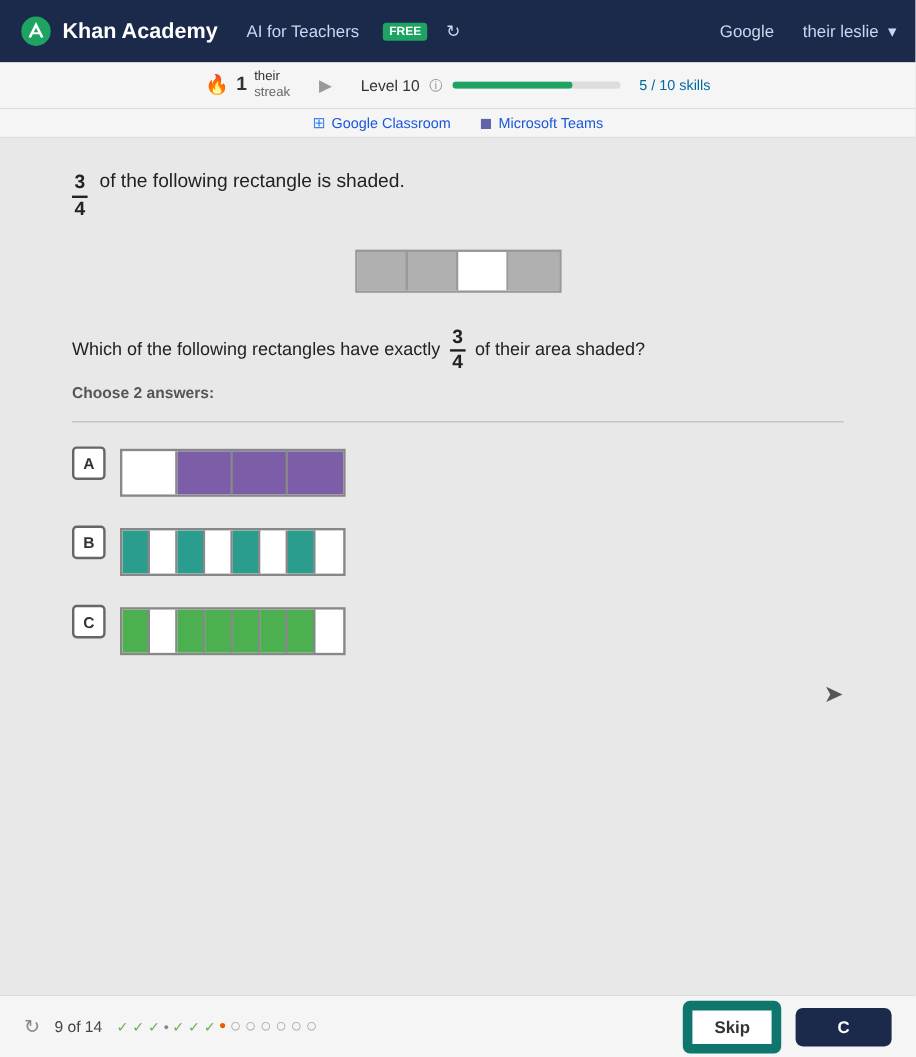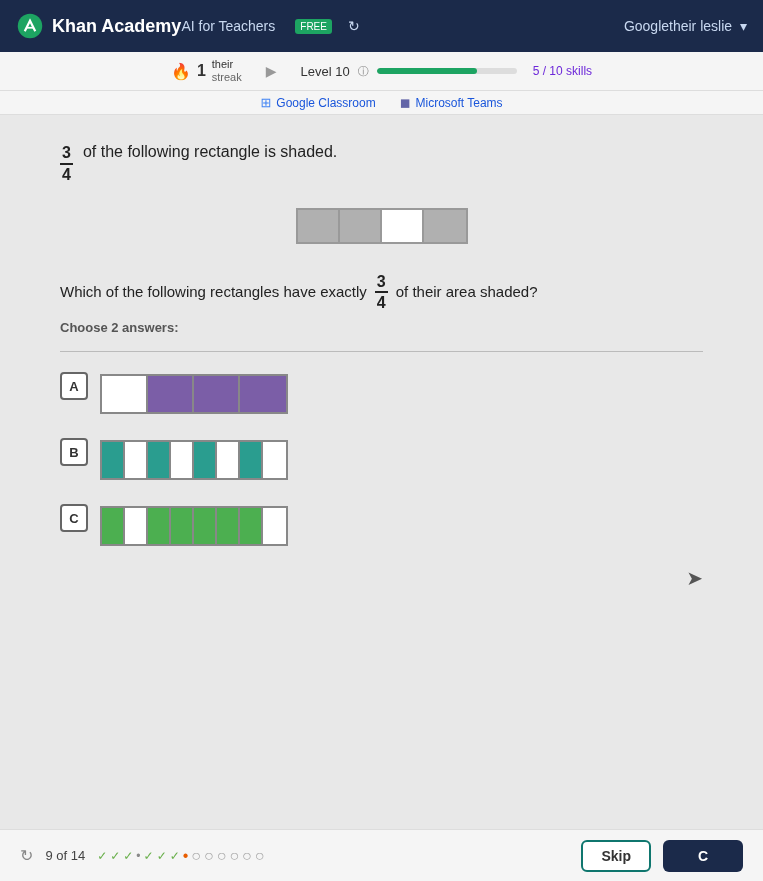--- a/index.html
+++ b/index.html
@@ -11,20 +11,21 @@
       overflow-x: hidden;
     }
 
     
     .navbar {
       background: #1b2a4a;
       height: 52px;
       display: flex;
       align-items: center;
       padding: 0 16px;
+      gap: 24px;
     }
     .navbar-brand {
       display: flex;
       align-items: center;
       gap: 8px;
       color: white;
       font-size: 18px;
       font-weight: 700;
     }
     .brand-icon {
@@ -34,21 +35,21 @@
     .nav-links {
       display: flex;
       align-items: center;
       gap: 16px;
       flex: 1;
     }
     .free-badge {
       background: #1da462;
       color: white;
       font-size: 10px;
-      font-weight: 400;
+      font-weight: 700;
       padding: 2px 5px;
       border-radius: 3px;
       margin-left: 4px;
     }
     .nav-donate {
       color: #c8d8f0;
       font-size: 14px;
       font-weight: 500;
     }
     .nav-user {
@@ -97,21 +98,21 @@
       border-radius: 3px;
       overflow: hidden;
     }
     .level-bar-fill {
       height: 100%;
       background: #1da462;
       border-radius: 3px;
     }
     .skills-text {
       font-size: 12px;
-      color: #6d28d9;
+      color: #0369a1;
       margin-left: 8px;
     }
 
     
     .integrations-bar {
       background: #f5f5f5;
       border-bottom: 1px solid #ddd;
       padding: 4px 20px;
       display: flex;
       align-items: center;
@@ -290,21 +291,21 @@
     }
     .progress-dots {
       display: flex;
       align-items: center;
       gap: 3px;
     }
 
     .bottom-spacer { flex: 1; }
     .skip-btn {
       background: white;
-      border: 2px solid #0f766e;
+      border: 8px solid #0f766e;
       border-radius: 6px;
       padding: 6px 18px;
       font-size: 14px;
       font-weight: 600;
       color: #333;
       cursor: pointer;
     }
     .check-btn {
       background: #1b2a4a;
       border: none;

